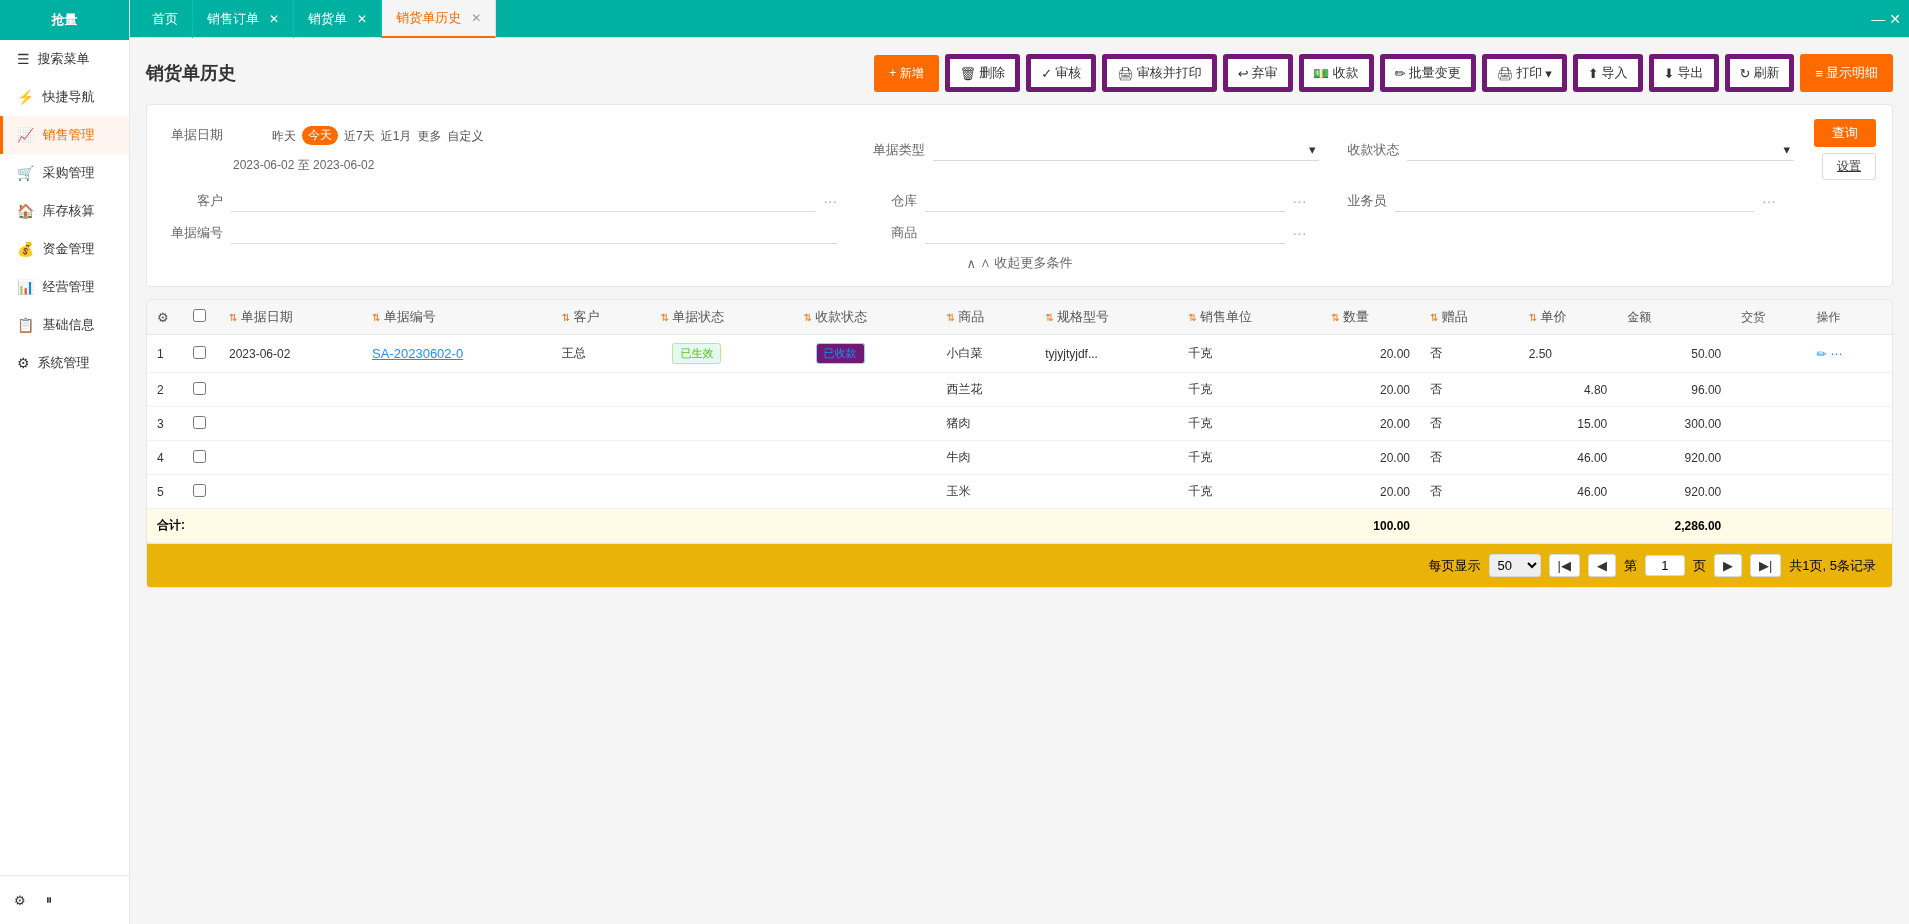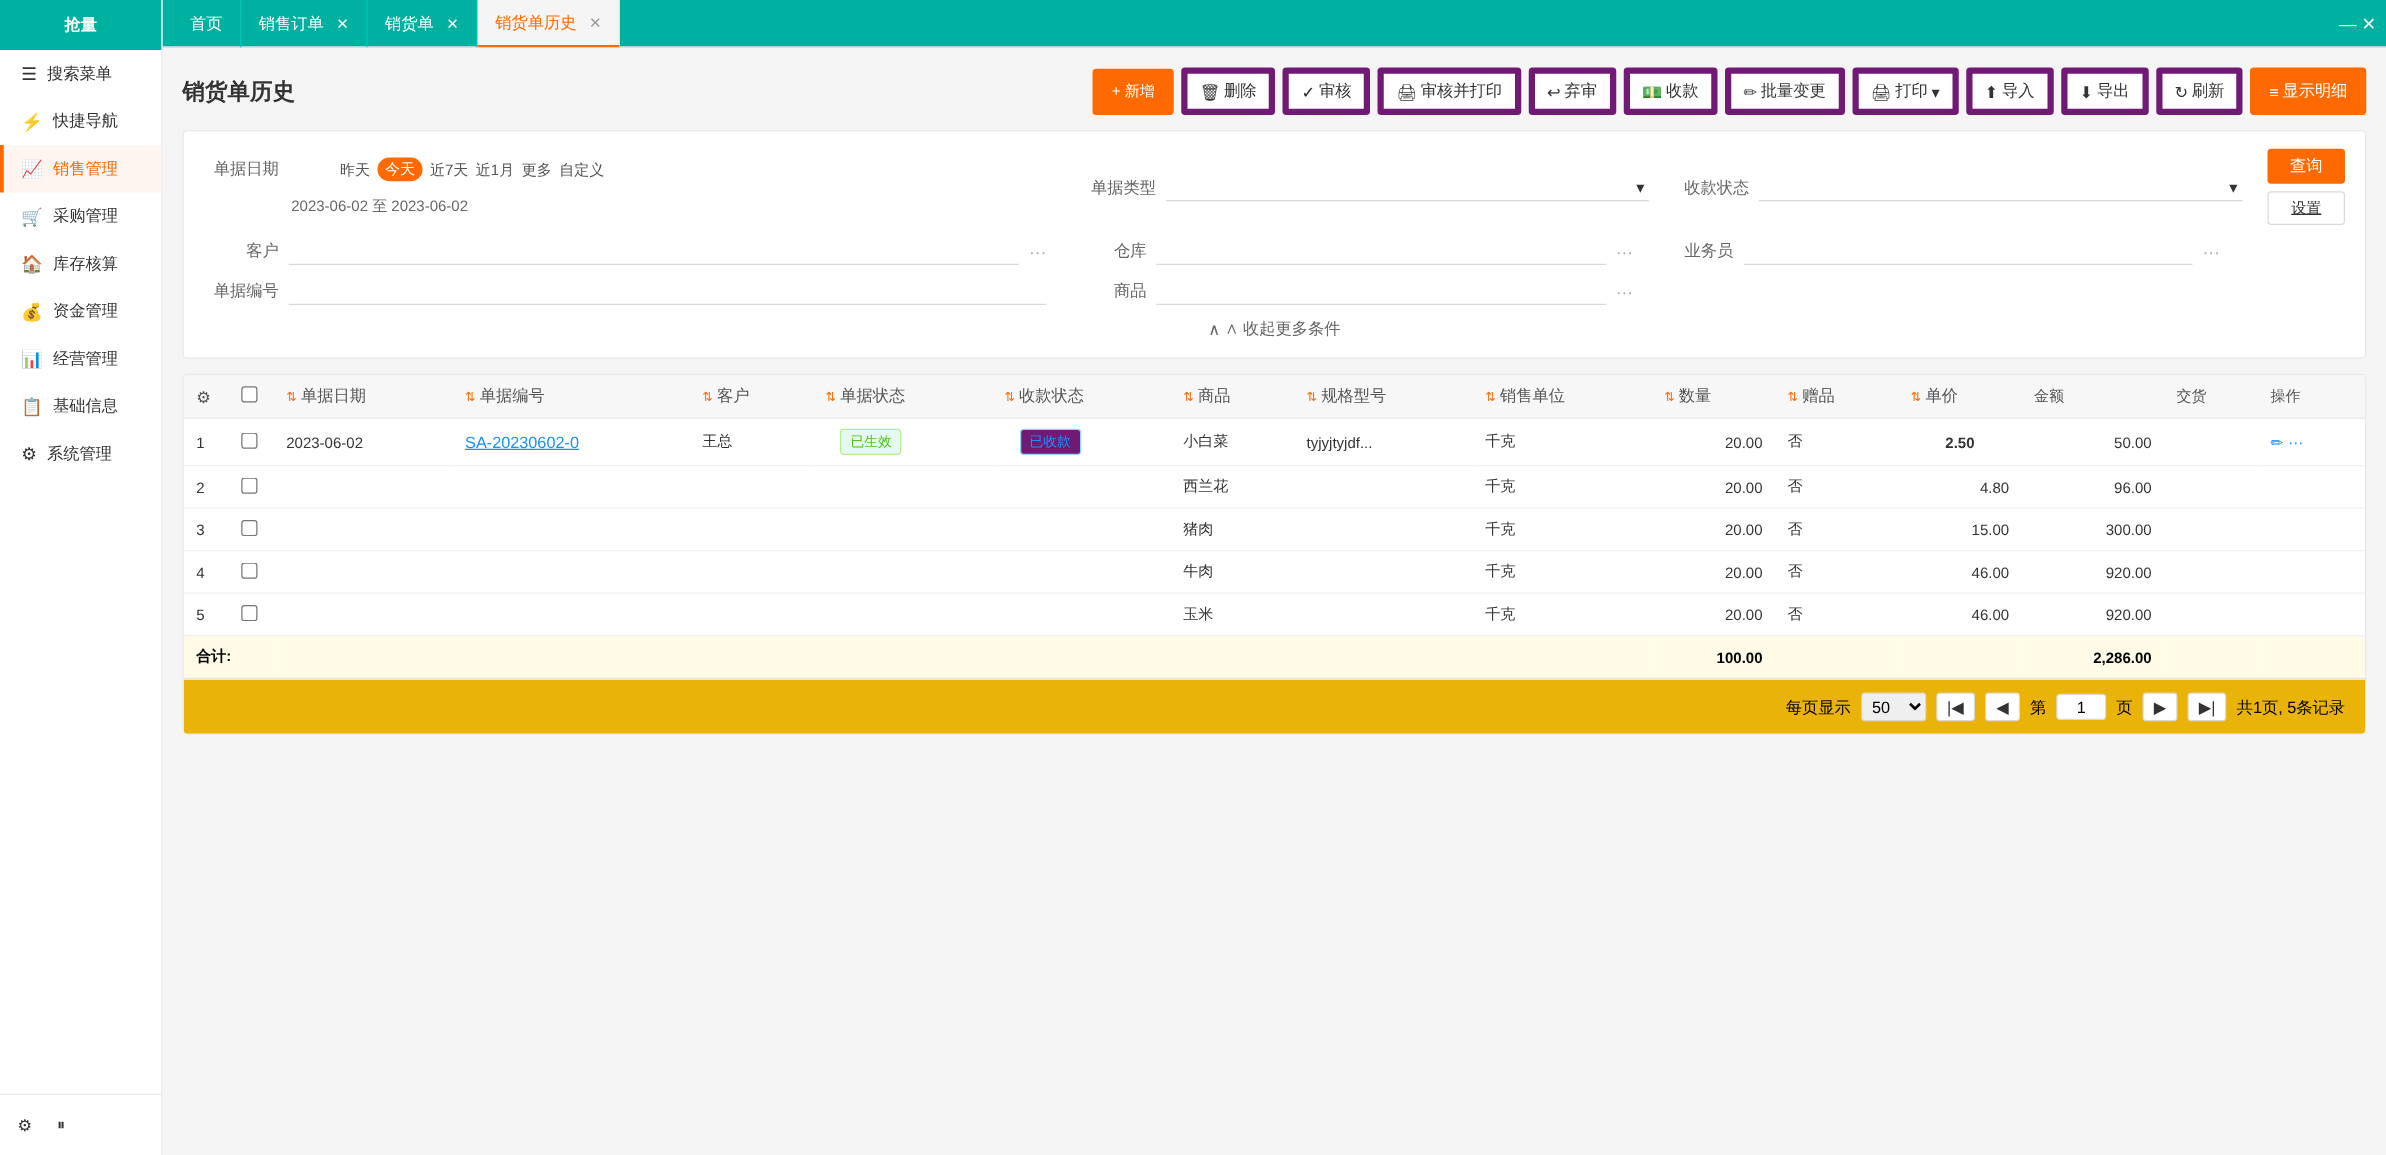--- a/index.html
+++ b/index.html
@@ -223,20 +223,21 @@
       display: flex;
       align-items: center;
       gap: 4px;
     }
 
     
     .query-actions {
       display: flex;
       flex-direction: column;
       gap: 6px;
+      align-items: flex-end;
       justify-content: center;
     }
     .btn-query {
       background: #ff6a00;
       color: #fff;
       border: none;
       border-radius: 3px;
       padding: 5px 18px;
       cursor: pointer;
       font-size: 13px;
@@ -625,21 +626,21 @@
     <td>2023-06-02</td>
     <td><span class="link-text">SA-20230602-0</span></td>
     <td>王总</td>
     <td><span class="badge badge-success">已生效</span></td>
     <td><span class="badge badge-blue">已收款</span></td>
     <td>小白菜</td>
     <td>tyjyjtyjdf...</td>
     <td>千克</td>
     <td style="text-align:right;">20.00</td>
     <td>否</td>
-    <td style="text-align:center;font-weight:bold;">2.50</td>
+    <td style="text-align:left;">2.50</td>
     <td style="text-align:right;">50.00</td>
     <td></td>
     <td><span class="action-btn">✏</span><span class="action-btn">⋯</span></td>
   </tr>
             <tr>
     <td>2</td>
     <td><input type="checkbox" style=""></td>
     <td></td>
     <td></td>
     <td></td>

